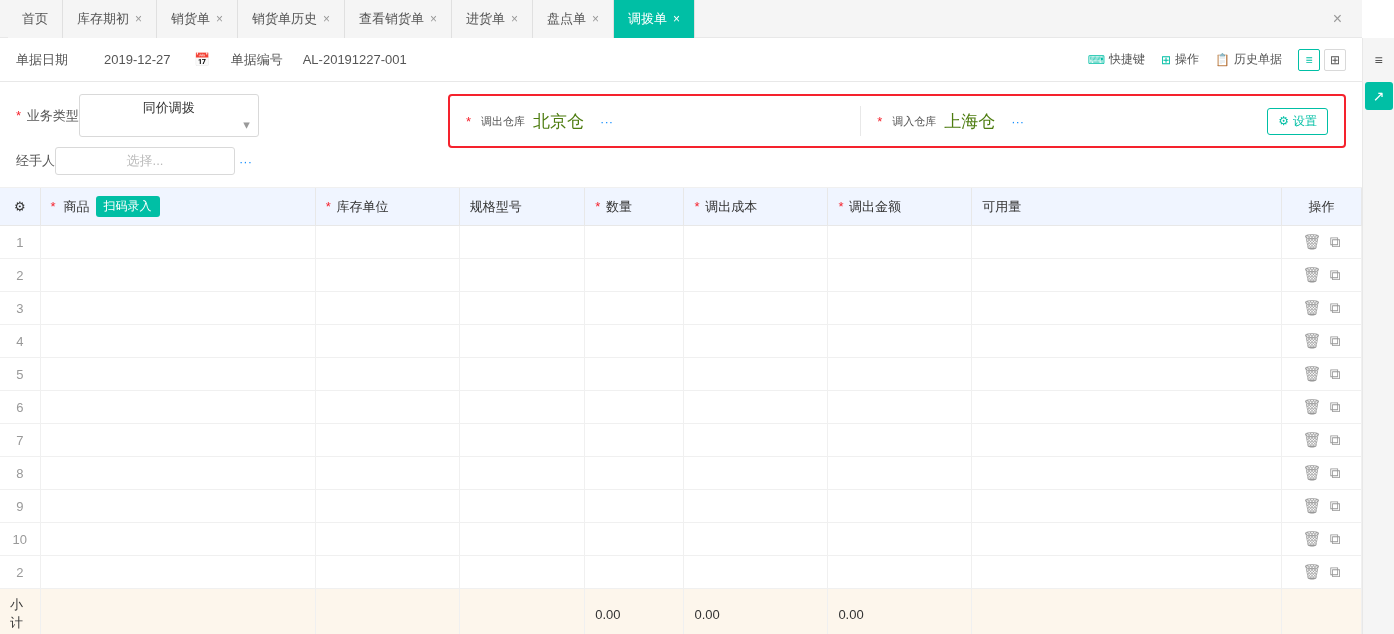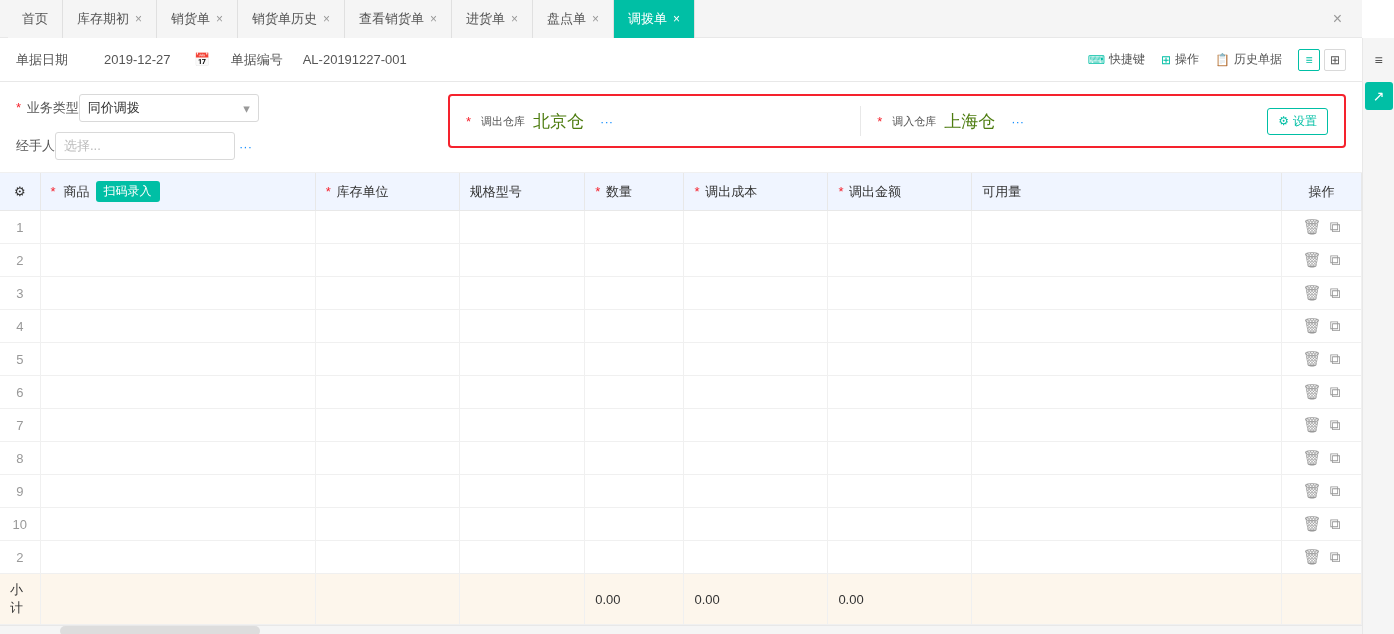--- a/index.html
+++ b/index.html
@@ -122,20 +122,21 @@
     .form-select {
       display: flex;
       align-items: center;
       border: 1px solid #d9d9d9;
       border-radius: 3px;
       padding: 4px 8px;
       font-size: 13px;
       background: #fff;
       min-width: 180px;
       cursor: pointer;
+      flex-direction: column;
     }
     .select-arrow { margin-left: auto; color: #999; }
     .form-more { color: #1890ff; cursor: pointer; font-size: 13px; padding: 0 4px; }
 
     
     .warehouse-box {
       border: 2px solid #f5222d;
       border-radius: 4px;
       padding: 10px 16px;
       display: flex;

